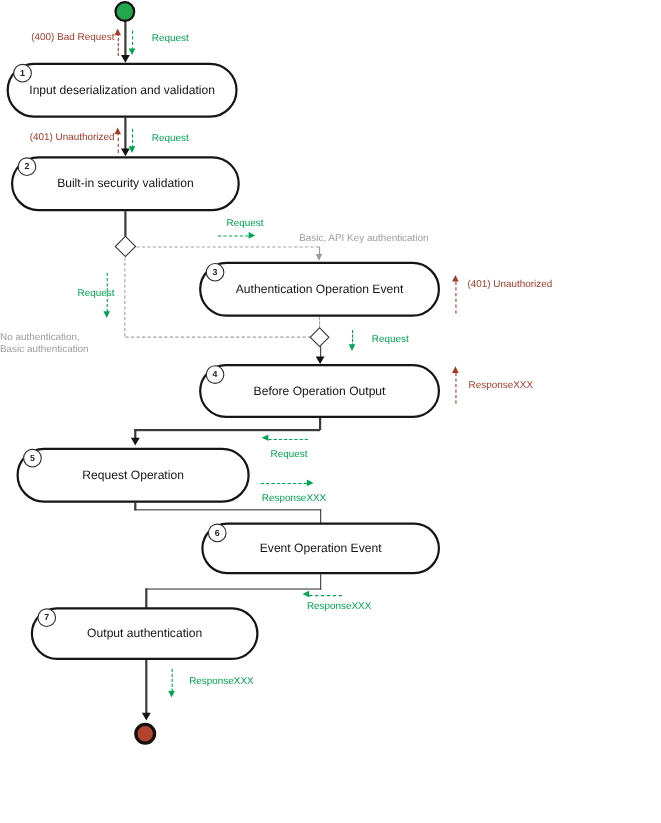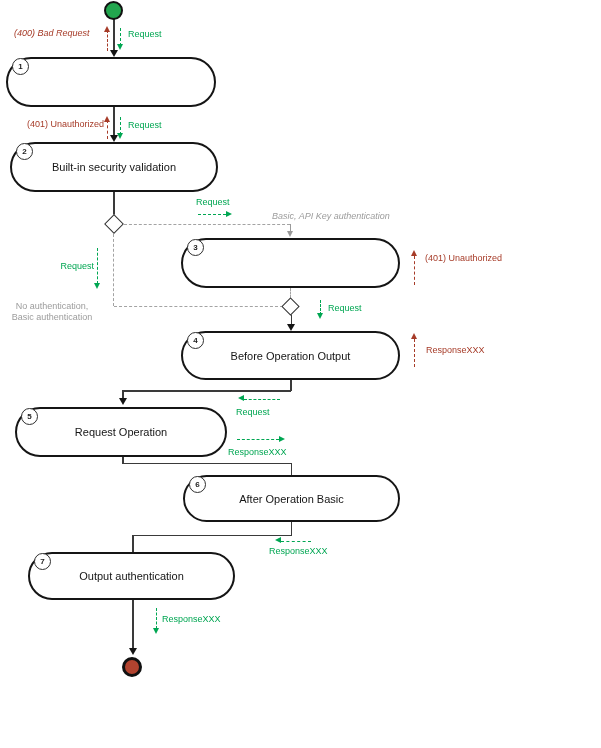--- a/index.html
+++ b/index.html
@@ -32,21 +32,21 @@
   .vdash-green{ position:absolute; width:0; border-left:1.4px dashed #00a652; }
   .hdash-green{ position:absolute; height:0; border-top:1.4px dashed #00a652; }
   .tri { position:absolute; width:0; height:0; }
   .tri-down-black { border-left:4px solid transparent; border-right:4px solid transparent; border-top:7px solid #151515; }
   .tri-down-gray  { border-left:3.5px solid transparent; border-right:3.5px solid transparent; border-top:6px solid #9a9a9a; }
   .tri-up-red     { border-left:3.5px solid transparent; border-right:3.5px solid transparent; border-bottom:6px solid #a63b28; }
   .tri-down-green { border-left:3.5px solid transparent; border-right:3.5px solid transparent; border-top:6px solid #00a652; }
   .tri-left-green { border-top:3.5px solid transparent; border-bottom:3.5px solid transparent; border-right:6px solid #00a652; }
   .tri-right-green{ border-top:3.5px solid transparent; border-bottom:3.5px solid transparent; border-left:6px solid #00a652; }
   .elabel { position:absolute; font-size:9px; white-space:nowrap; line-height:11px; }
-  .green { color:#00a652; }
+  .green { color:#00a652;margin-left:10px; }
   .red   { color:#a63b28; }
   .gray  { color:#9c9c9c; }
 </style>
 </head>
 <body>
 
 <div id="canvas">
 
   <div id="start-circle" class="state-circle"></div>
   <div id="end-circle" class="state-circle"></div>
@@ -85,70 +85,72 @@
   <div class="vdash-gray" style="left:113px; top:234px; height:72px;"></div>
   <div class="hdash-gray" style="left:113.5px; top:306px; width:169px;"></div>
 
   <div class="vdash-gray" style="left:290px; top:288px; height:10px;"></div>
 
   <div class="diamond" style="left:106.5px; top:217px;"></div>
   <div class="diamond" style="left:284px; top:299.5px; width:13px; height:13px;"></div>
 
   <div class="node" style="left:6px; top:57px; width:210px; height:50px;">
     <span class="badge">1</span>
+    <span>Input deserialization and validation</span>
   </div>
   <div class="node" style="left:10px; top:142px; width:208px; height:50px;">
     <span class="badge">2</span>
     <span>Built-in security validation</span>
   </div>
   <div class="node" style="left:181px; top:238px; width:219px; height:50px;">
     <span class="badge">3</span>
+    <span>Authentication Operation Event</span>
   </div>
   <div class="node" style="left:181px; top:331px; width:219px; height:49px;">
     <span class="badge">4</span>
     <span>Before Operation Output</span>
   </div>
   <div class="node" style="left:15px; top:407px; width:212px; height:50px;">
     <span class="badge">5</span>
     <span>Request Operation</span>
   </div>
   <div class="node" style="left:183px; top:475px; width:217px; height:47px;">
     <span class="badge">6</span>
-    <span>After Operation Basic</span>
+    <span>Event Operation Event</span>
   </div>
   <div class="node" style="left:28px; top:552px; width:207px; height:48px;">
     <span class="badge">7</span>
     <span>Output authentication</span>
   </div>
 
   <div class="vdash-red" style="left:106.5px; top:30px; height:21px;"></div>
   <div class="tri tri-up-red" style="left:103.5px; top:26px;"></div>
-  <div class="elabel red" style="left:14px; top:28px; width:90px; font-style:italic;">(400) Bad Request</div>
+  <div class="elabel red" style="left:14px; top:28px; width:90px; text-align:right;">(400) Bad Request</div>
 
   <div class="vdash-green" style="left:120px; top:28px; height:18px;"></div>
   <div class="tri tri-down-green" style="left:117px; top:44px;"></div>
   <div class="elabel green" style="left:128px; top:29px;">Request</div>
 
   <div class="vdash-red" style="left:106.5px; top:120px; height:19px;"></div>
   <div class="tri tri-up-red" style="left:103.5px; top:116px;"></div>
   <div class="elabel red" style="left:14px; top:119px; width:90px; text-align:right;">(401) Unauthorized</div>
 
   <div class="vdash-green" style="left:120px; top:117px; height:18px;"></div>
   <div class="tri tri-down-green" style="left:117px; top:133px;"></div>
   <div class="elabel green" style="left:128px; top:120px;">Request</div>
 
   <div class="elabel green" style="left:196px; top:197px;">Request</div>
   <div class="hdash-green" style="left:198px; top:214px; width:28px;"></div>
   <div class="tri tri-right-green" style="left:226px; top:210.5px;"></div>
-  <div class="elabel gray" style="left:272px; top:211px;font-style:italic;">Basic, API Key authentication</div>
+  <div class="elabel gray" style="left:272px; top:211px;">Basic, API Key authentication</div>
 
   <div class="vdash-green" style="left:97px; top:248px; height:36px;"></div>
   <div class="tri tri-down-green" style="left:94px; top:283px;"></div>
   <div class="elabel green" style="left:56px; top:261px; width:38px; text-align:right;">Request</div>
-  <div class="elabel gray" style="left:0px; top:301px; width:104px; text-align:center;">
+  <div class="elabel gray" style="left:0px; top:301px; width:104px; ">
     <span>No authentication,</span><br>
     <span>Basic authentication</span>
   </div>
 
   <div class="vdash-green" style="left:320px; top:300px; height:15px;"></div>
   <div class="tri tri-down-green" style="left:317px; top:313px;"></div>
   <div class="elabel green" style="left:328px; top:303px;">Request</div>
 
   <div class="vdash-red" style="left:413.5px; top:256px; height:29px;"></div>
   <div class="tri tri-up-red" style="left:410.5px; top:250px;"></div>

